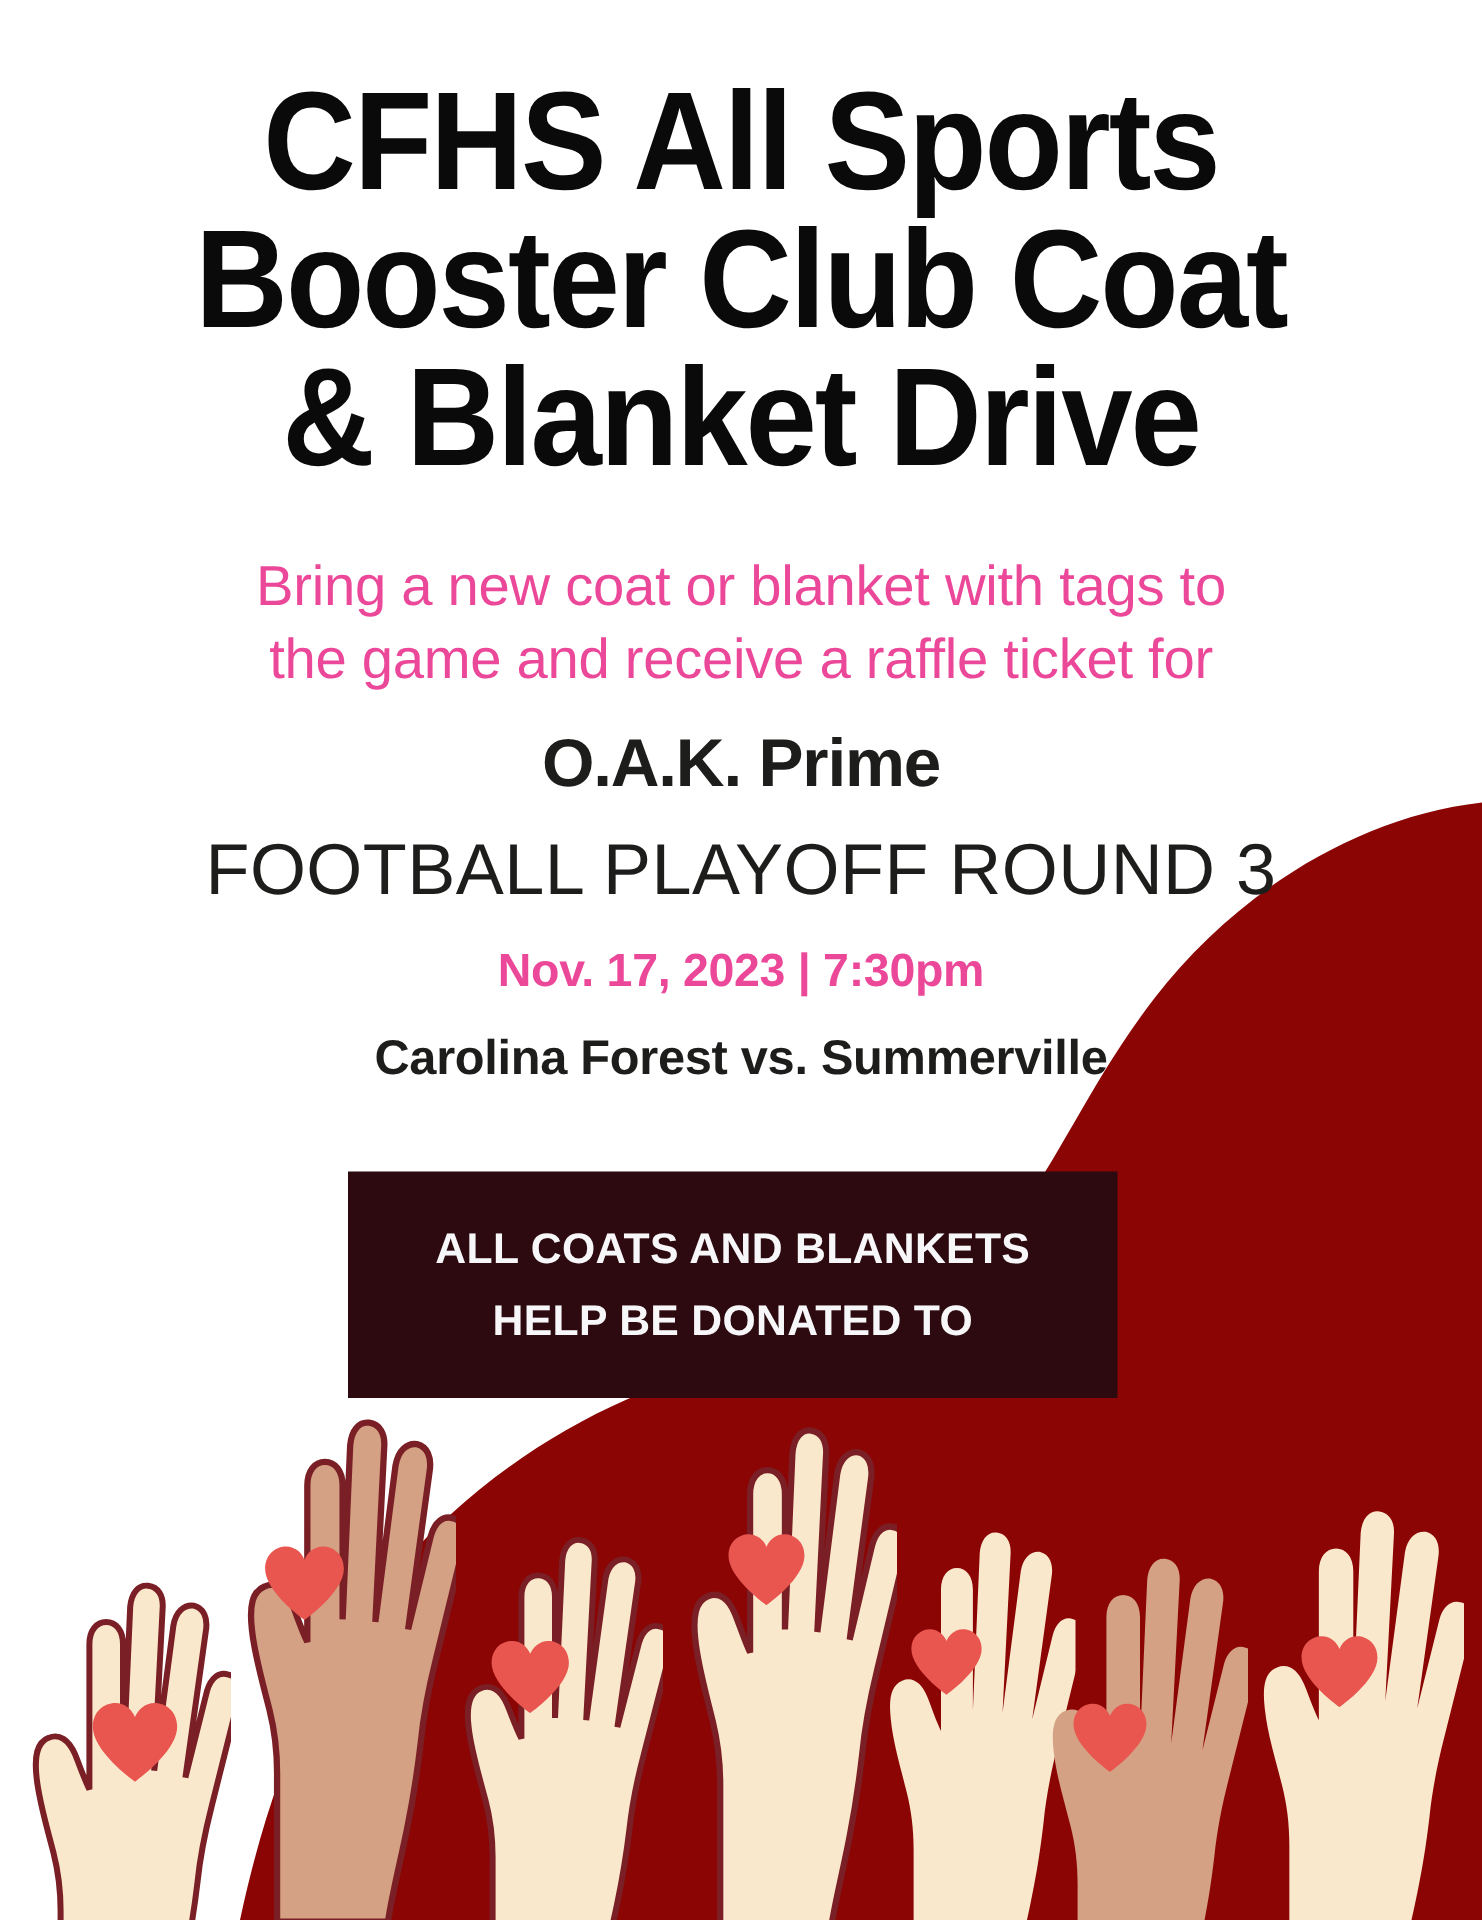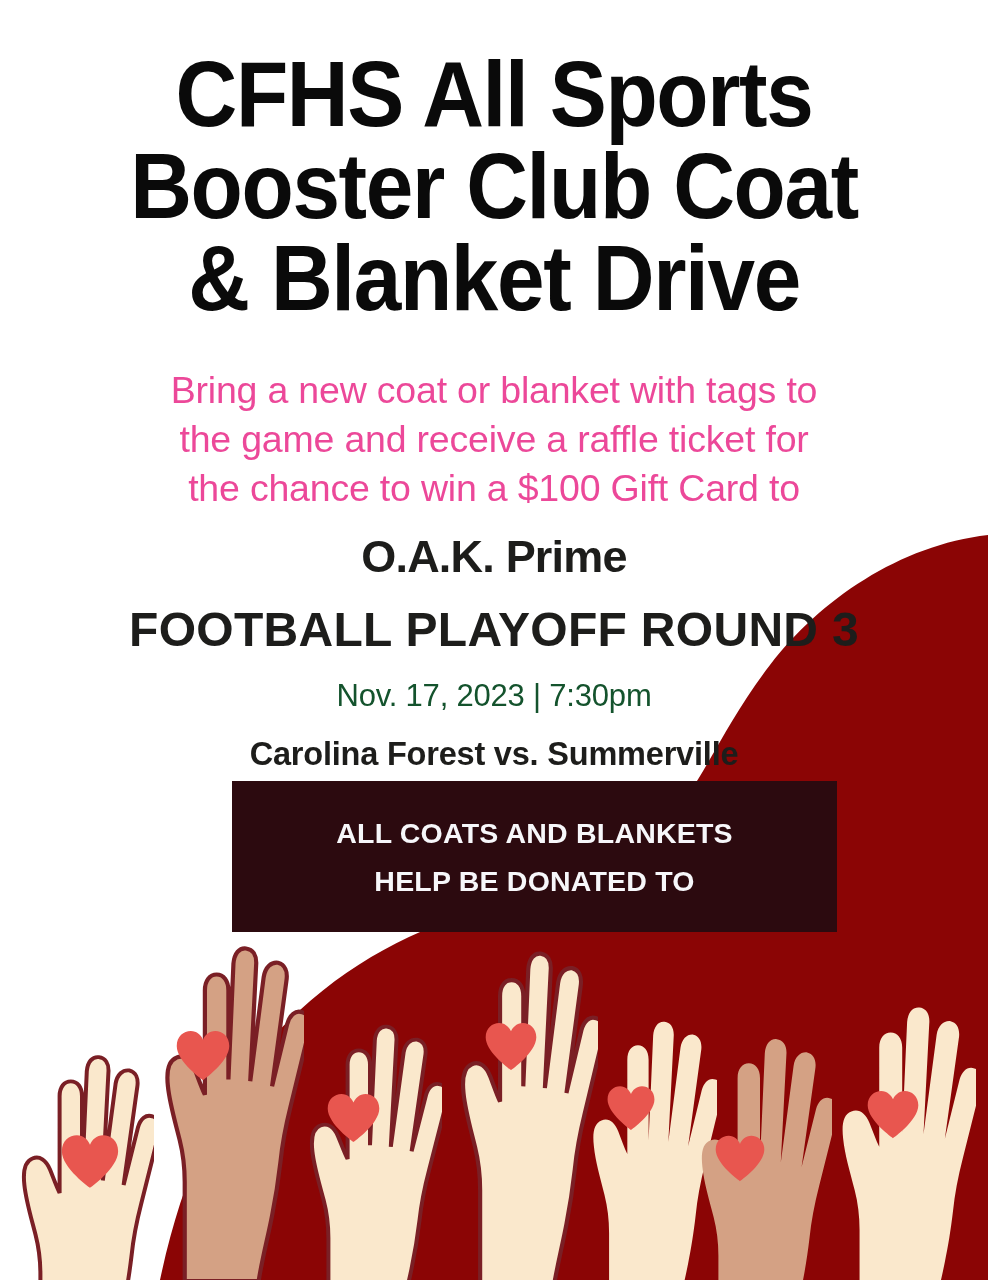--- a/index.html
+++ b/index.html
@@ -83,52 +83,52 @@
     font-weight: bold;
     color: #1d1d1b;
     letter-spacing: -0.8px;
     line-height: 1.05;
   }
 
   .event {
     margin: 0;
     margin-top: 24px;
     font-size: 48px;
-    font-weight: bold;
+    font-weight: normal;
     color: #1d1d1b;
     letter-spacing: 0.3px;
     line-height: 1.05;
   }
 
   .datetime {
     margin: 4px;
     margin-top: 25px;
     font-size: 31px;
-    font-weight: normal;
-    color: #14532d;
+    font-weight: bold;
+    color: #ec4899;
     letter-spacing: -0.2px;
     line-height: 1.05;
   }
 
   .matchup {
     margin: 12px;
     margin-top: 24px;
     font-size: 32.5px;
     font-weight: bold;
     color: #1d1d1b;
     letter-spacing: -0.2px;
     line-height: 1.05;
   }
 
   
   .banner {
     position: absolute;
     left: 232px;
     top: 781px;
-    width: 605px;
+    width: 513px;
     height: 151px;
     background: #2c0a0f;
     z-index: 6;
     display: flex;
     flex-direction: column;
     align-items: center;
     justify-content: center;
     box-sizing: border-box;
     padding-top: 2px;
   }
@@ -250,21 +250,20 @@
 
     <h1 class="title">
       <span class="tl">CFHS All Sports</span>
       <span class="tl">Booster Club Coat</span>
       <span class="tl">&amp; Blanket Drive</span>
     </h1>
 
     <p class="lede">
       <span class="ll">Bring a new coat or blanket with tags to</span>
       <span class="ll">the game and receive a raffle ticket for</span>
-      <span class="ll">the chance to win a $100 Gift Card to</span>
     </p>
 
     <p class="sponsor">O.A.K. Prime</p>
 
     <p class="event">FOOTBALL PLAYOFF ROUND 3</p>
 
     <p class="datetime">Nov. 17, 2023 | 7:30pm</p>
 
     <p class="matchup">Carolina Forest vs. Summerville</p>
 

